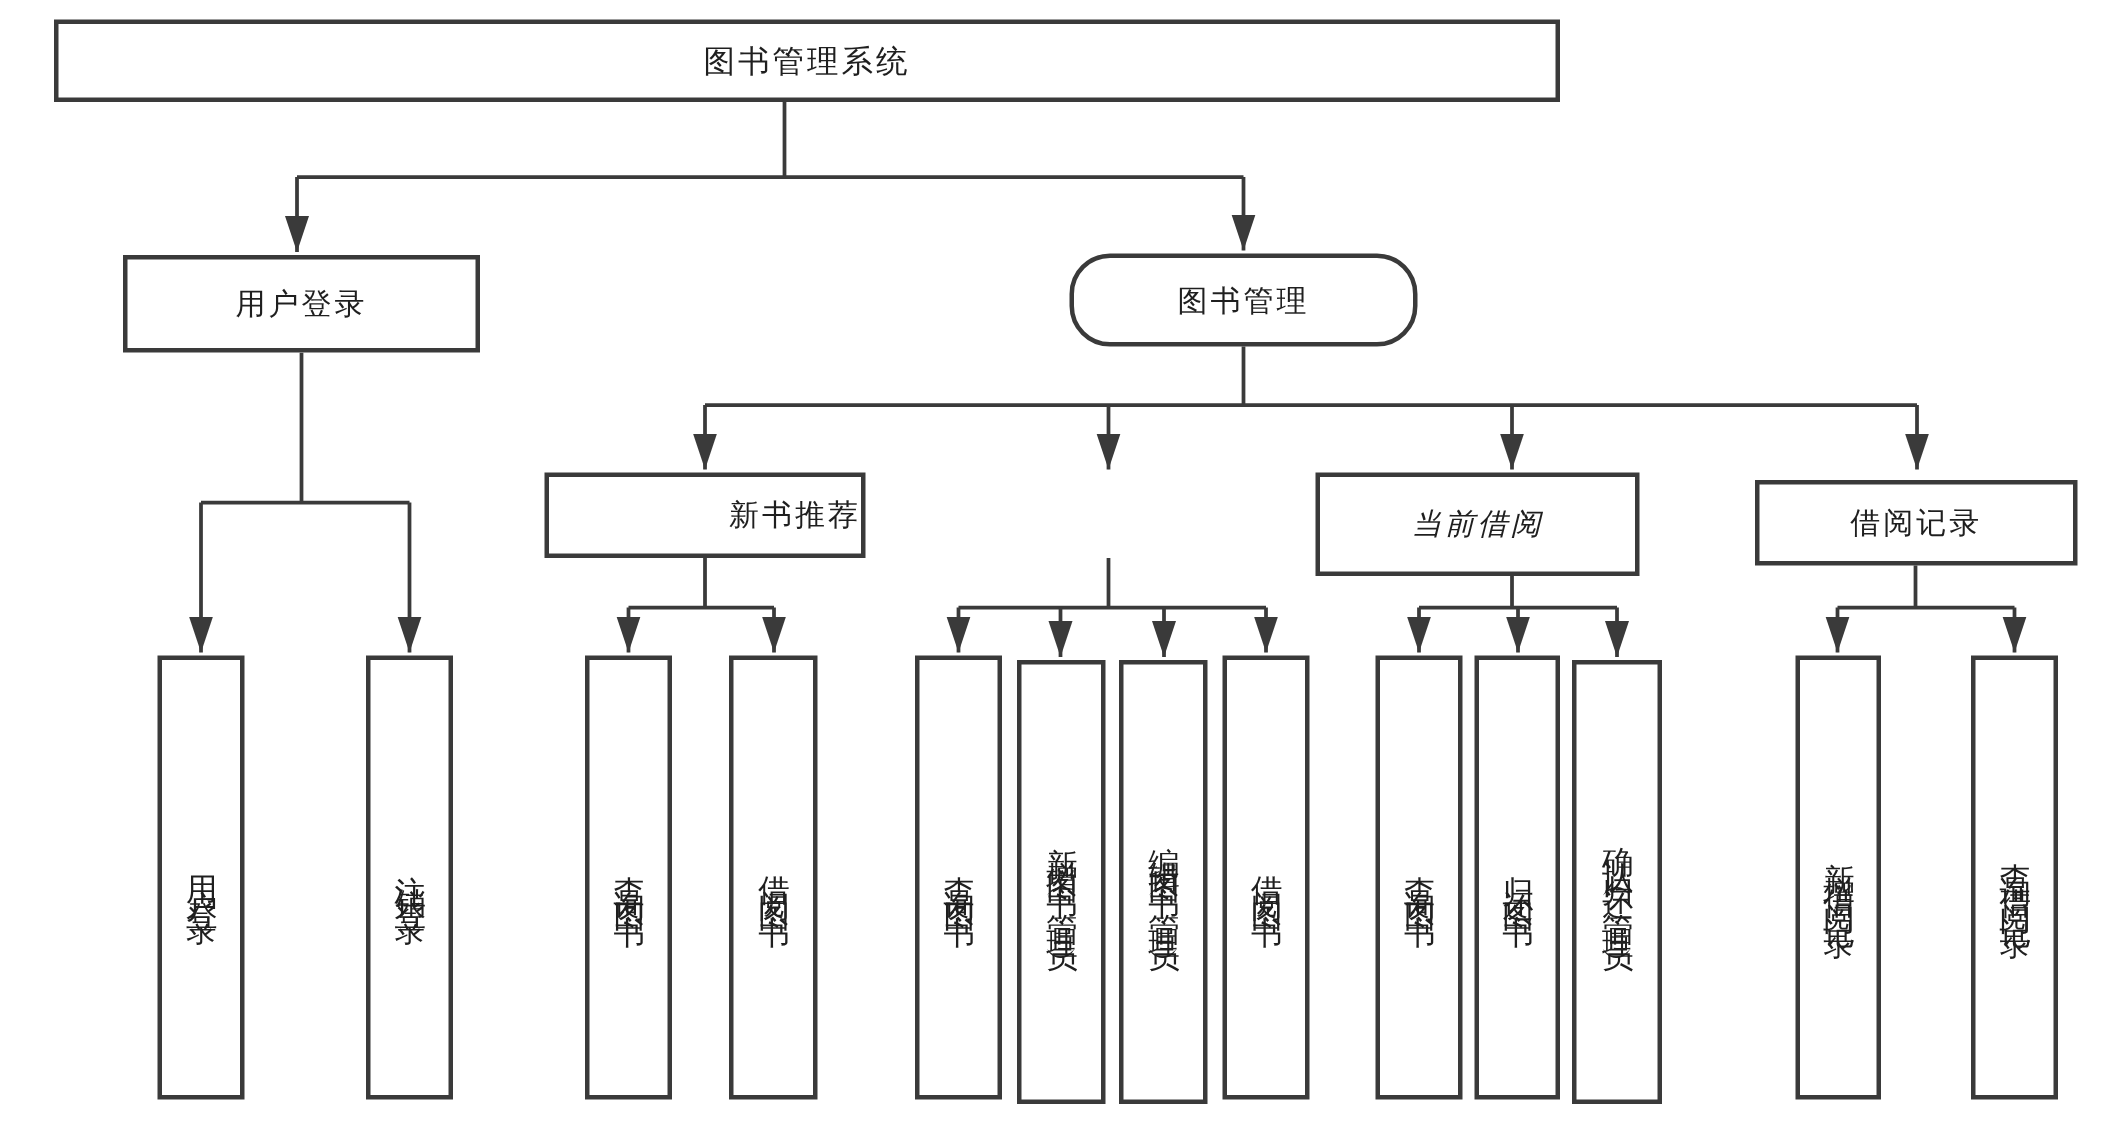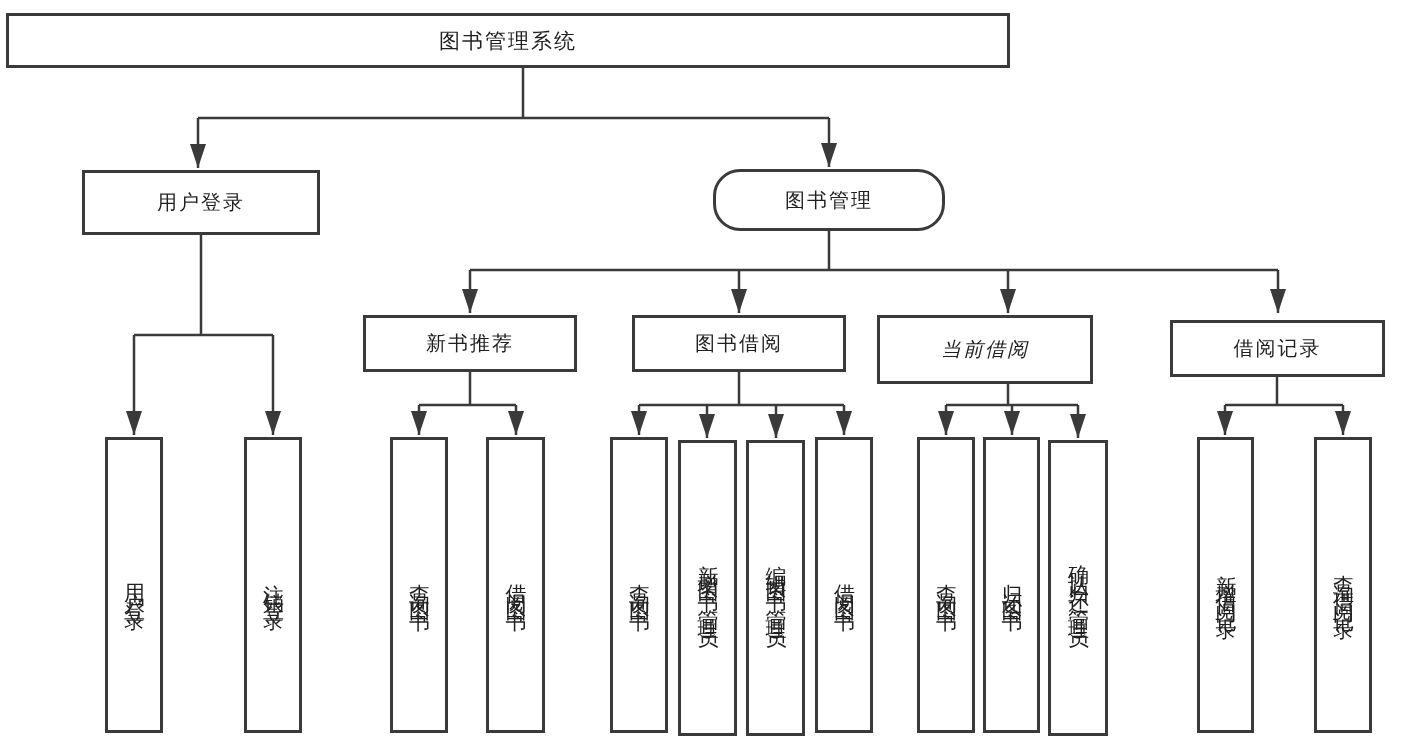--- a/index.html
+++ b/index.html
@@ -101,36 +101,33 @@
     <path class="skeleton" d="M1008,372 V405 M946,405 H1078"></path>
     <line x1="946" y1="405" x2="946" y2="435" marker-end="url(#arrow)"></line>
     <line x1="1012" y1="405" x2="1012" y2="435" marker-end="url(#arrow)"></line>
     <line x1="1078" y1="405" x2="1078" y2="438" marker-end="url(#arrow)"></line>
 
     <path class="skeleton" d="M1277,372 V405 M1225,405 H1343"></path>
     <line x1="1225" y1="405" x2="1225" y2="435" marker-end="url(#arrow)"></line>
     <line x1="1343" y1="405" x2="1343" y2="435" marker-end="url(#arrow)"></line>
   </svg>
 
-  <div class="node hbox root-size" style="left:6px; top:13px; width:1004px; height:55px;align-items:center;">
+  <div class="node hbox root-size" style="left:36px; top:13px; width:1004px; height:55px;align-items:center;">
     <span>图书管理系统</span>
   </div>
 
   <div class="node hbox" style="left:82px; top:170px; width:238px; height:65px;">
     <span>用户登录</span>
   </div>
   <div class="node hbox" style="left:713px; top:169px; width:232px; height:62px;border-radius:27px;">
     <span>图书管理</span>
   </div>
 
-  <div class="node hbox" style="left:363px; top:315px; width:214px; height:57px;">
+  <div class="node hbox" style="left:363px; top:315px; width:214px; height:57px;justify-content:flex-end;">
     <span>新书推荐</span>
-  </div>
-  <div class="node hbox" style="left:632px; top:315px; width:214px; height:57px;">
-    <span>图书借阅</span>
   </div>
   <div class="node hbox" style="left:877px; top:315px; width:216px; height:69px;font-style:italic;">
     <span>当前借阅</span>
   </div>
   <div class="node hbox" style="left:1170px; top:320px; width:215px; height:57px;">
     <span>借阅记录</span>
   </div>
 
   <div class="node vbox" style="left:105px; top:437px; width:58px; height:296px;">
     <span class="vtext">用户登录</span>

